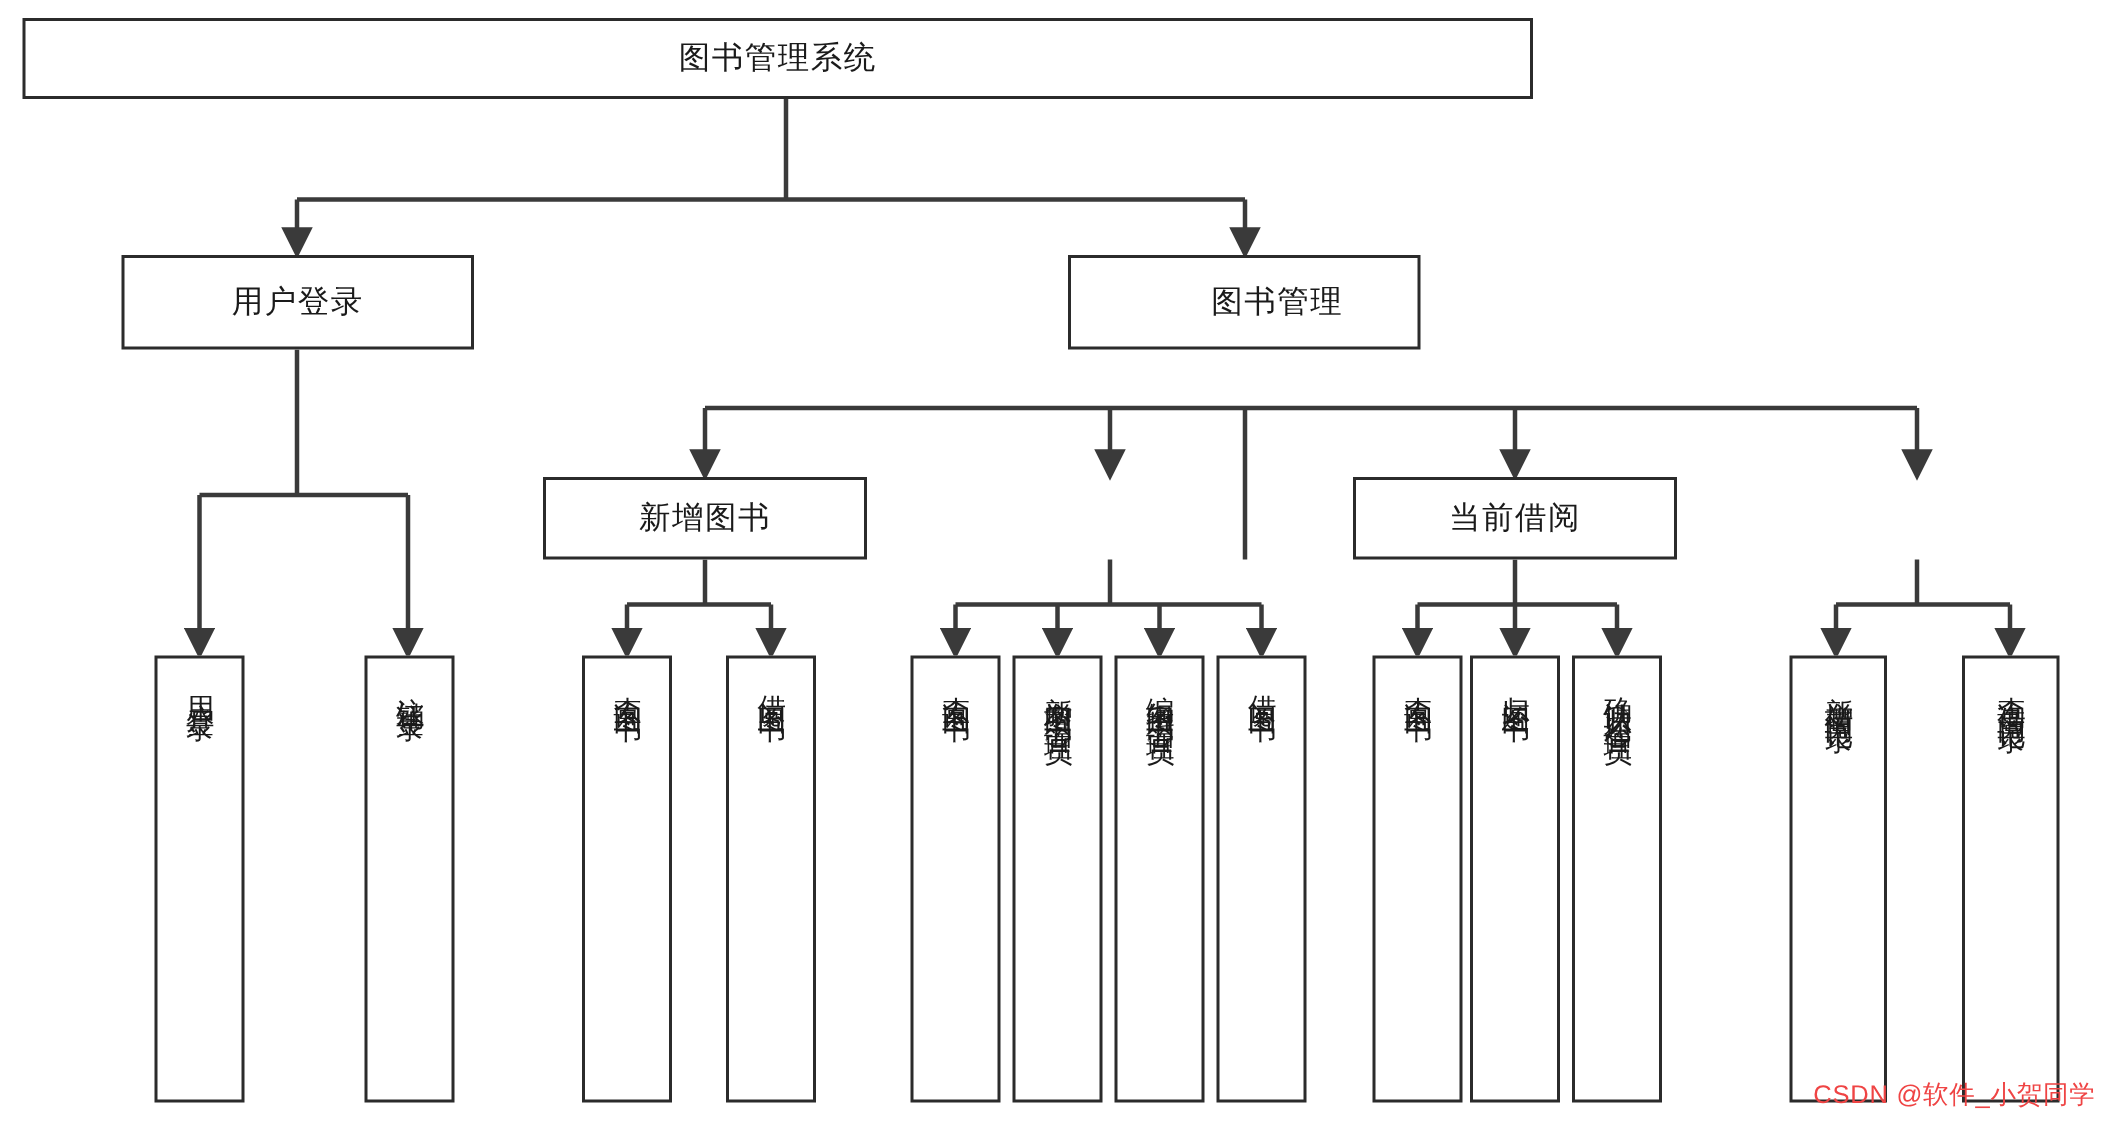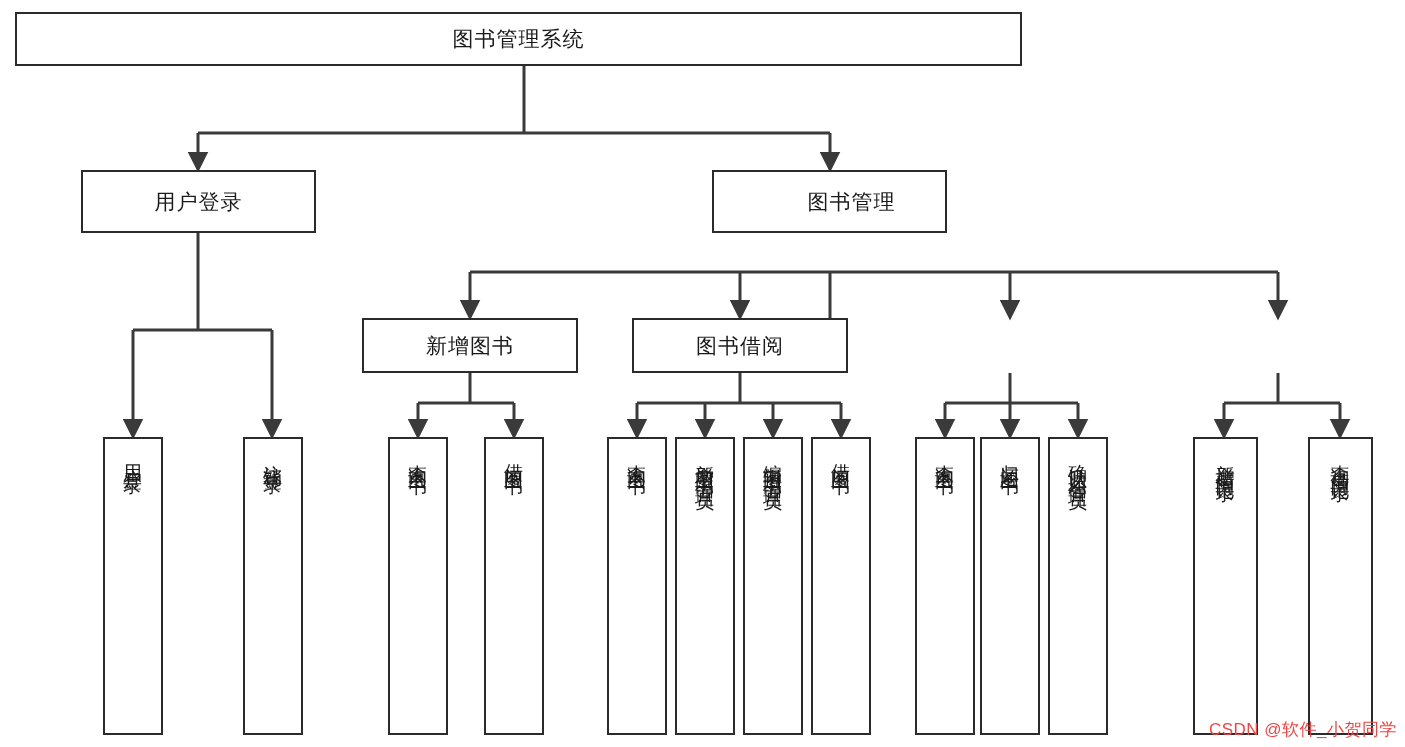--- a/index.html
+++ b/index.html
@@ -135,24 +135,24 @@
   </div>
 
   <div class="node h" style="left:712px; top:170px; width:235px; height:63px;padding-left:44px;">
     <span>图书管理</span>
   </div>
 
   <div class="node h" style="left:362px; top:318px; width:216px; height:55px;">
     <span>新增图书</span>
   </div>
 
-  <div class="node h" style="left:632px; top:318px; width:216px; height:55px;">
-    <span>图书借阅</span>
-  </div>
-
+
+  <div class="node h" style="left:902px; top:318px; width:216px; height:55px;">
+    <span>当前借阅</span>
+  </div>
 
 
   <div class="node leaf mid" style="left:103px; top:437px; width:60px; height:298px;">
     <span class="vtext">用户登录</span>
   </div>
 
   <div class="node leaf mid" style="left:243px; top:437px; width:60px; height:298px;">
     <span class="vtext">注销登录</span>
   </div>
 

